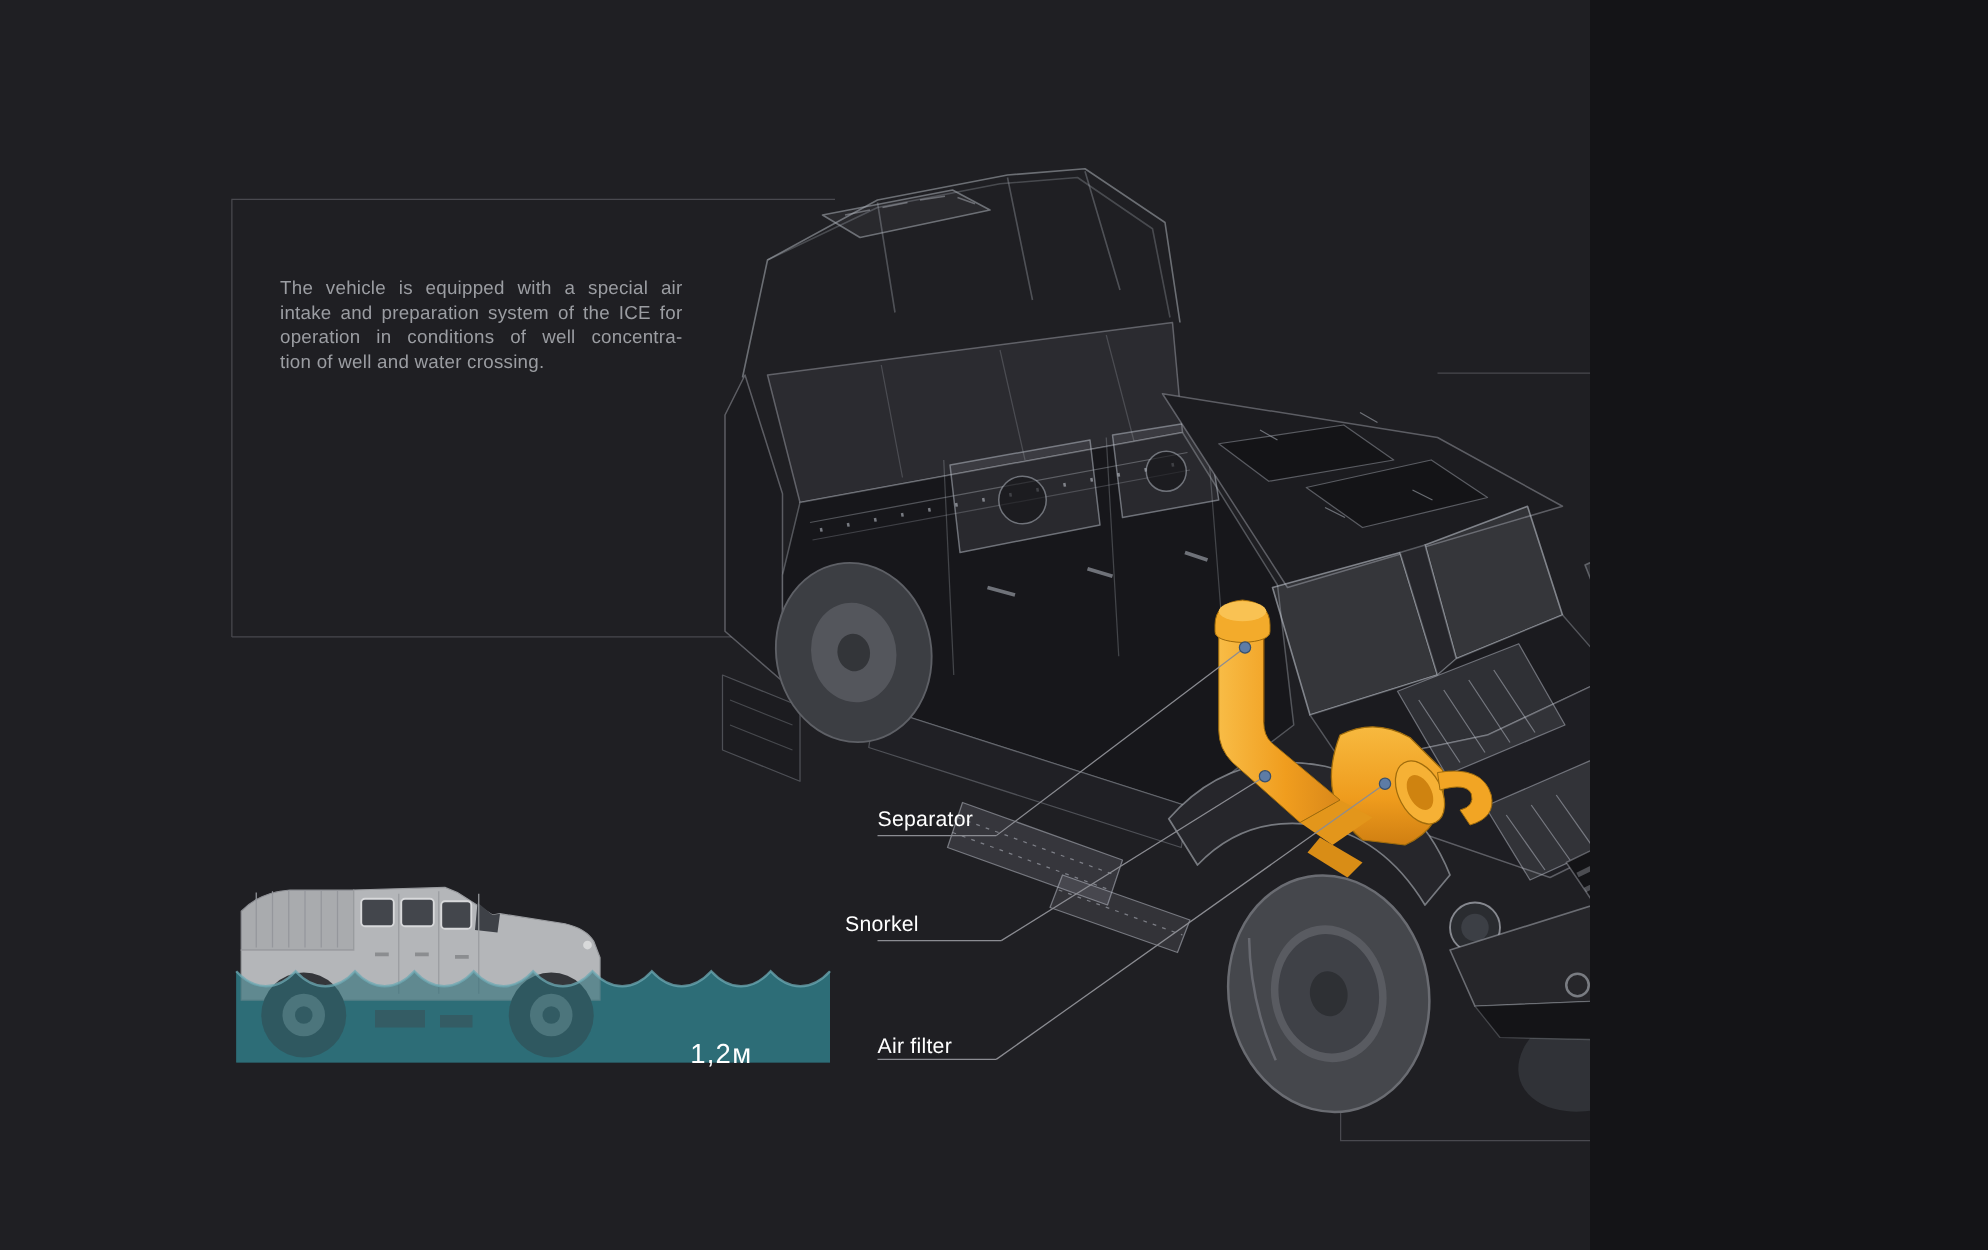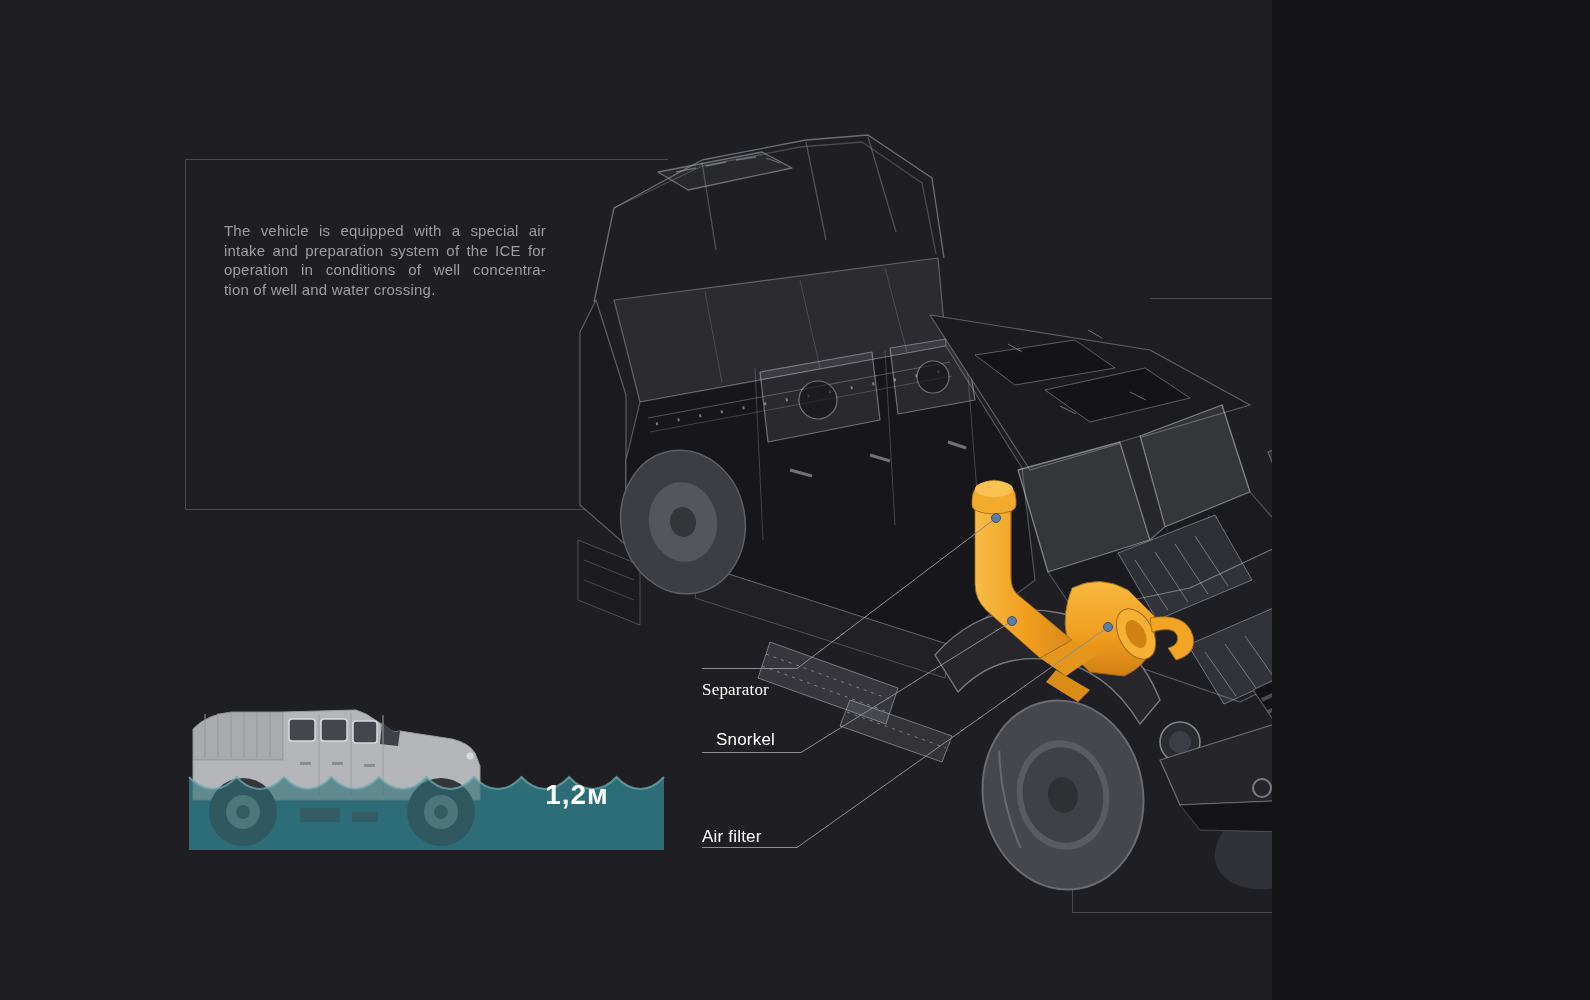--- a/index.html
+++ b/index.html
@@ -18,28 +18,28 @@
   }
   .desc .para + .para { margin-top:19px; }
   .jline { text-align:justify; text-align-last:justify; }
   .jline.last { text-align-last:left; }
 
   
   .callout {
     position:absolute; color:#ffffff; font-size:17px; line-height:20px;
     font-weight:400; letter-spacing:.2px; white-space:nowrap;
   }
-  .callout.sep { left:702px; top:680px;font-family:Liberation Serif, serif; }
-  .callout.sno { left:716px; top:730px; }
+  .callout.sep { left:702px; top:646px; }
+  .callout.sno { left:676px; top:730px; }
   .callout.air { left:702px; top:827px; }
 
   
   .depth {
-    position:absolute; left:523px; top:778px; width:108px;
-    color:#ffffff; font-size:28px; line-height:34px; font-weight:700;
+    position:absolute; left:523px; top:826px; width:108px;
+    color:#ffffff; font-size:22px; line-height:34px; font-weight:400;
     text-align:center; letter-spacing:1px;
   }
 </style>
 </head>
 <body>
 
 <div class="stage">
 
 <svg width="1590" height="1000" viewBox="0 0 1590 1000">
   <defs>

